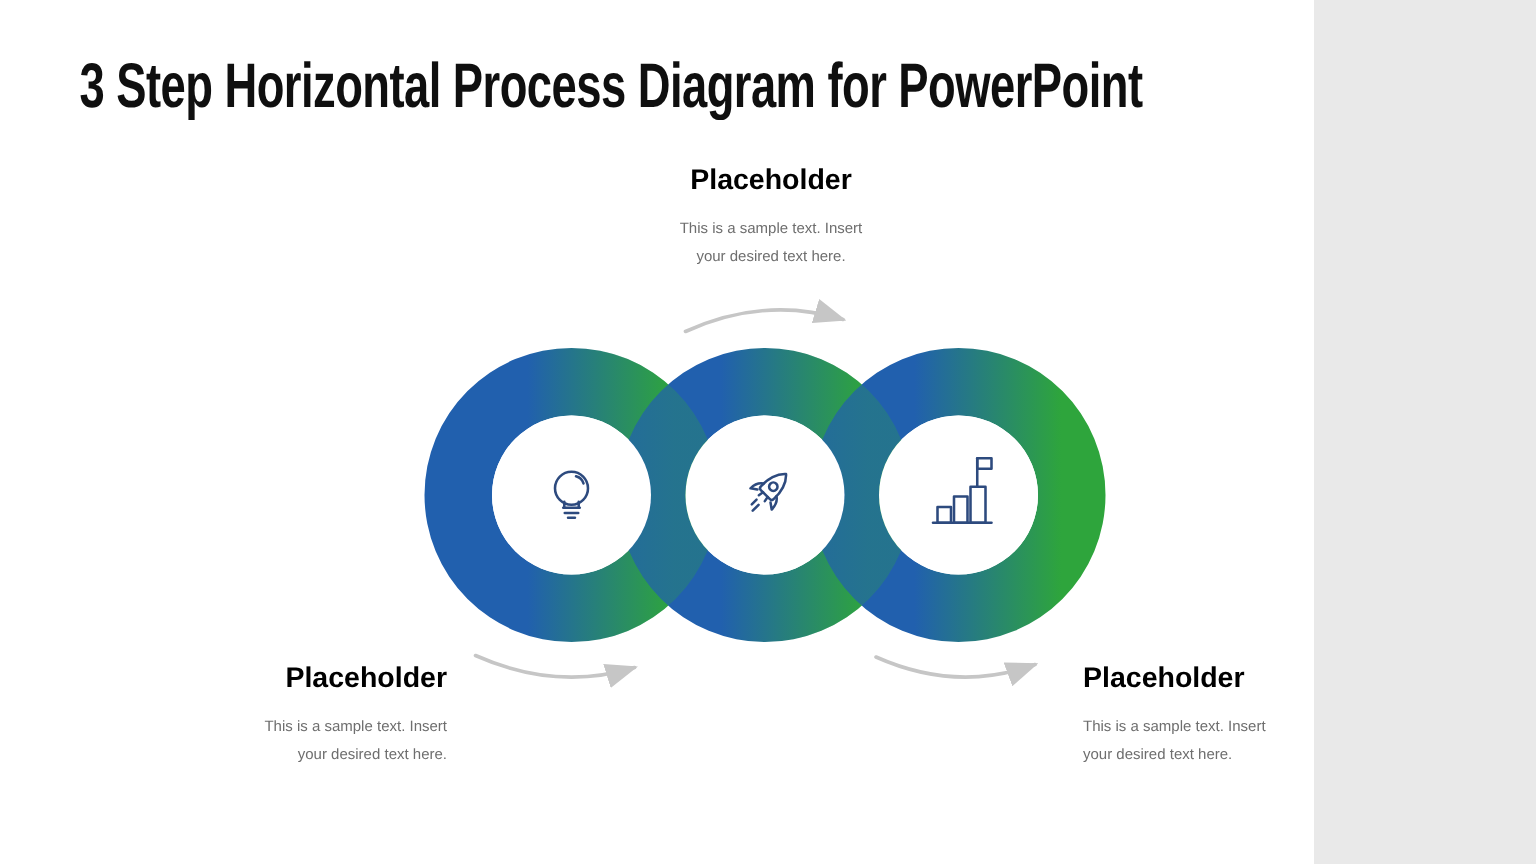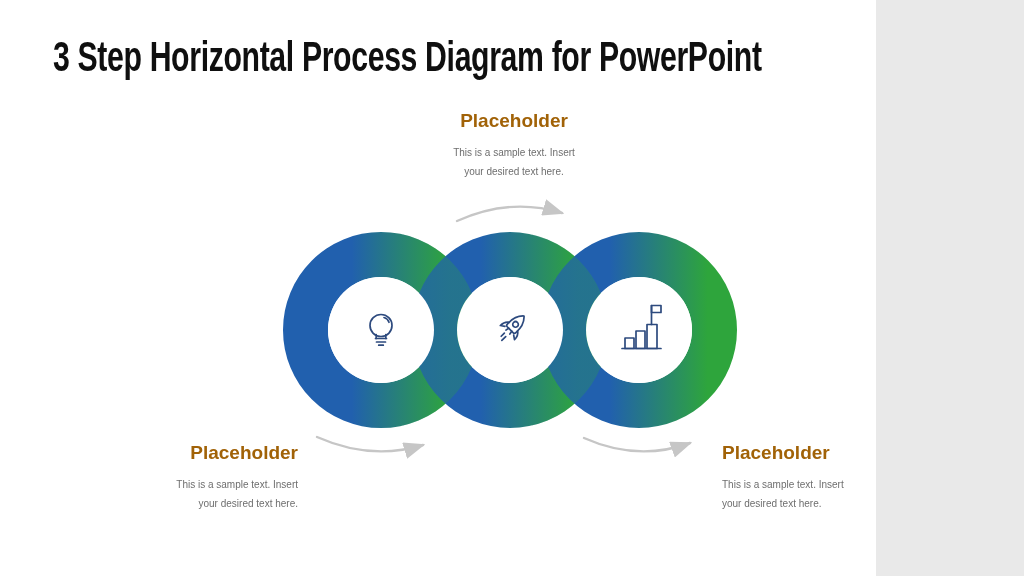--- a/index.html
+++ b/index.html
@@ -13,21 +13,21 @@
   .slide-title{
     position:absolute;left:53px;top:33px;
     margin:0;
     font-size:42px;font-weight:700;color:#0f0f0f;
     white-space:nowrap;letter-spacing:-0.5px;
     transform:scaleX(0.72);transform-origin:left top;
   }
   .diagram-svg{position:absolute;left:0;top:0;}
   .step-label{position:absolute;width:230px;}
   .step-label .heading{
-    font-size:19px;font-weight:700;color:#a16207;
+    font-size:19px;font-weight:700;color:#000000;
     margin-bottom:11px;
   }
   .step-label .body{font-size:10px;line-height:19px;color:#6e6e6e;}
   .step-label .body .line{display:block;}
   .step-top-center{left:399px;top:110px;text-align:center;width:230px;}
   .step-bottom-left{left:68px;top:442px;text-align:right;}
   .step-bottom-right{left:722px;top:442px;text-align:left;}
 </style>
 </head>
 <body>

